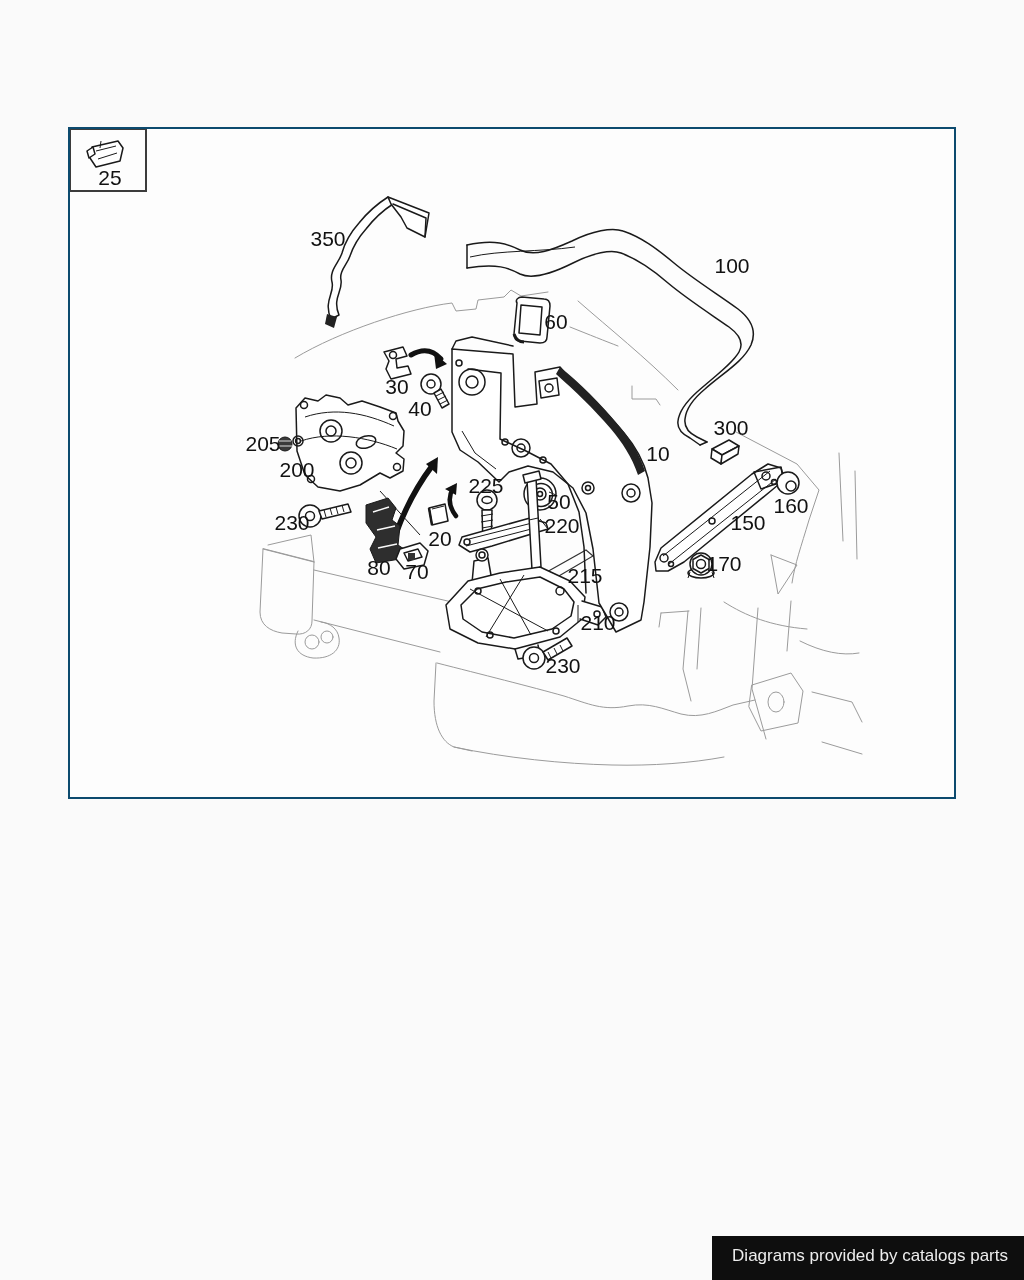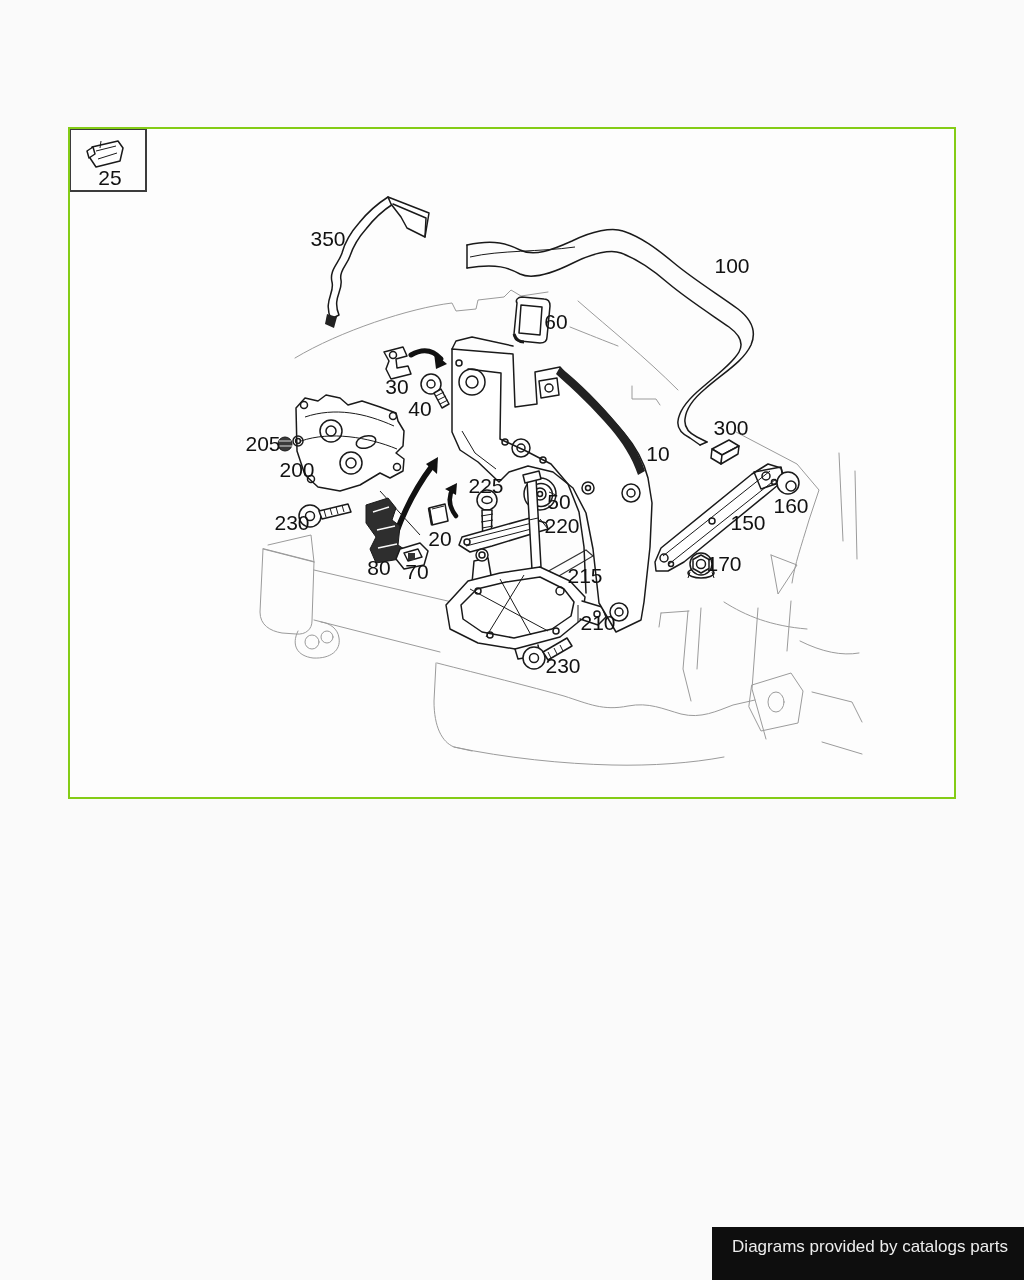--- a/index.html
+++ b/index.html
@@ -6,30 +6,30 @@
   body{
     width:1024px;height:1280px;
     background:#fafafa;
     font-family:"Liberation Sans", sans-serif;
     position:relative;overflow:hidden;
   }
   .diagram-box{
     position:absolute;left:68px;top:127px;
     width:888px;height:672px;
     box-sizing:border-box;
-    border:2px solid #84cc16;
+    border:2px solid #0c4a6e;
     background:#fdfdfd;
   }
   .diagram-box svg{display:block;}
   .footer-bar{
     position:absolute;right:0;bottom:0;
     height:40px;line-height:40px;
     background:#0e0e0e;color:#ededed;
     font-size:17px;
-    padding:0 16px 13px 20px;
+    padding:0 16px 4px 20px;
     white-space:nowrap;
   }
   text.lbl{
     font-family:"Liberation Sans", sans-serif;
     font-size:21px;fill:#111;
     text-anchor:middle;
   }
   .ln{stroke:#1a1a1a;stroke-width:1.5;fill:#fff;stroke-linejoin:round;stroke-linecap:round;}
   .ln-open{stroke:#1a1a1a;stroke-width:1.5;fill:none;stroke-linejoin:round;stroke-linecap:round;}
   .thin{stroke:#1a1a1a;stroke-width:1;fill:none;}

